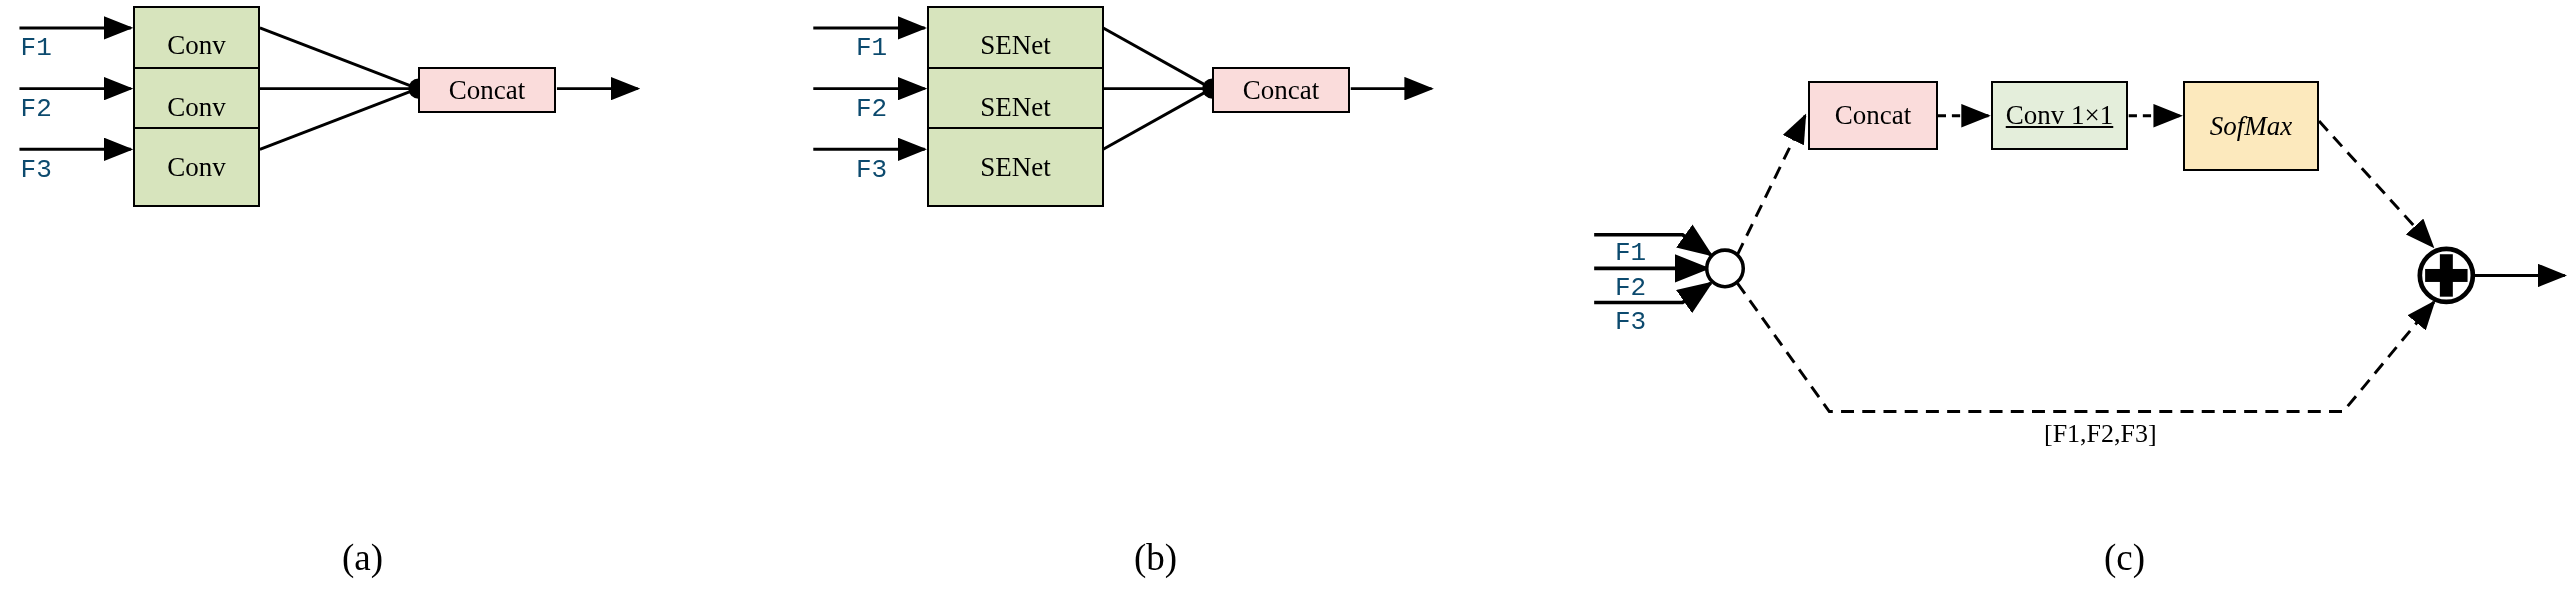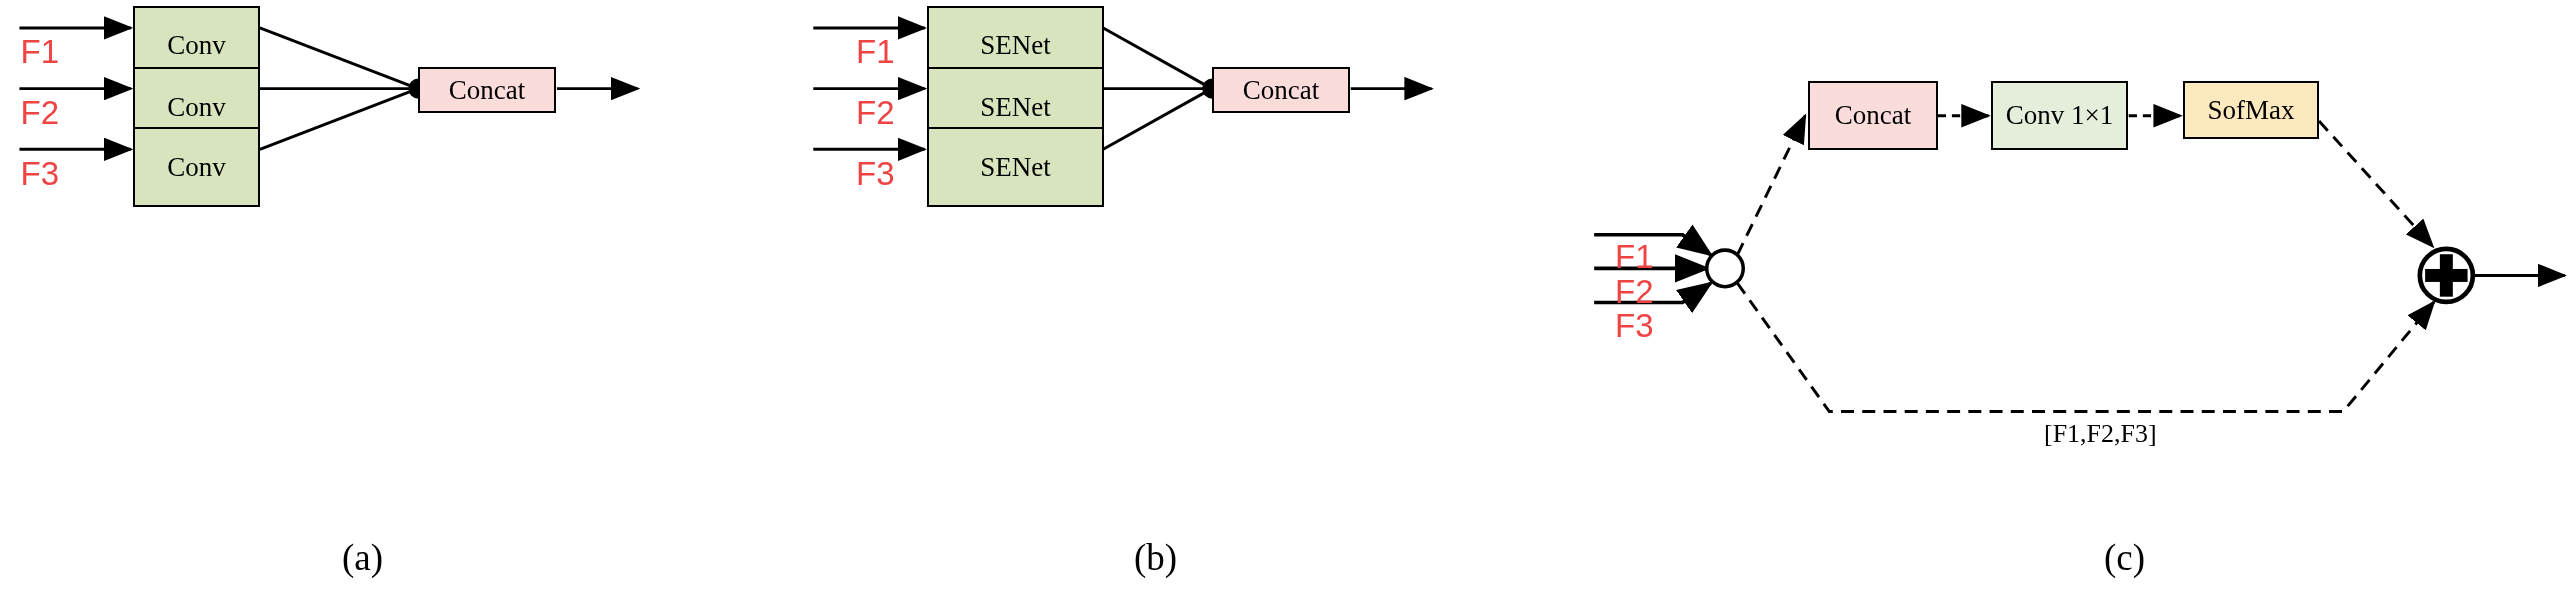--- a/index.html
+++ b/index.html
@@ -36,23 +36,23 @@
     line-height: 1;
   }
   .node-label {
     font-family: "Liberation Serif", "DejaVu Serif", serif;
     font-size: 27px;
     color: #000000;
     white-space: nowrap;
   }
   .flow-label {
     position: absolute;
-    font-family: Liberation Sans, sans-serif;
-    font-size: 33px;
-    color: #ef4444;
+    font-family: Liberation Mono, monospace;
+    font-size: 26px;
+    color: #0c4a6e;
     white-space: nowrap;
     line-height: 1;
   }
   .panel-caption {
     position: absolute;
     font-family: "Liberation Serif", "DejaVu Serif", serif;
     font-size: 37px;
     color: #000000;
     white-space: nowrap;
     line-height: 1;
@@ -181,24 +181,24 @@
     <span class="flow-label" style="left:856px; top:96px;">F2</span>
     <span class="flow-label" style="left:856px; top:157px;">F3</span>
 
     <span class="panel-caption" style="left:1123px; top:539px; width:65px;">(b)</span>
   </div>
 
   <div>
     <div class="node-box" style="left:1808px; top:81px; width:130px; height:69px; background:#fadcdb;">
       <span class="node-label">Concat</span>
     </div>
-    <div class="node-box" style="left:1991px; top:81px; width:137px; height:69px; background:#e4eedb;">
+    <div class="node-box" style="left:1991px; top:81px; width:137px; height:69px; background:#e4eedb;text-decoration:underline;">
       <span class="node-label">Conv 1×1</span>
     </div>
-    <div class="node-box" style="left:2183px; top:81px; width:136px; height:58px; background:#fce9bd;">
+    <div class="node-box" style="left:2183px; top:81px; width:136px; height:90px; background:#fce9bd;font-style:italic;">
       <span class="node-label">SofMax</span>
     </div>
 
     <span class="flow-label" style="left:1615px; top:240px;">F1</span>
     <span class="flow-label" style="left:1615px; top:275px;">F2</span>
     <span class="flow-label" style="left:1615px; top:309px;">F3</span>
 
     <span class="bracket-label" style="left:2044px; top:421px;">[F1,F2,F3]</span>
 
     <span class="panel-caption" style="left:2092px; top:539px; width:65px;">(c)</span>

